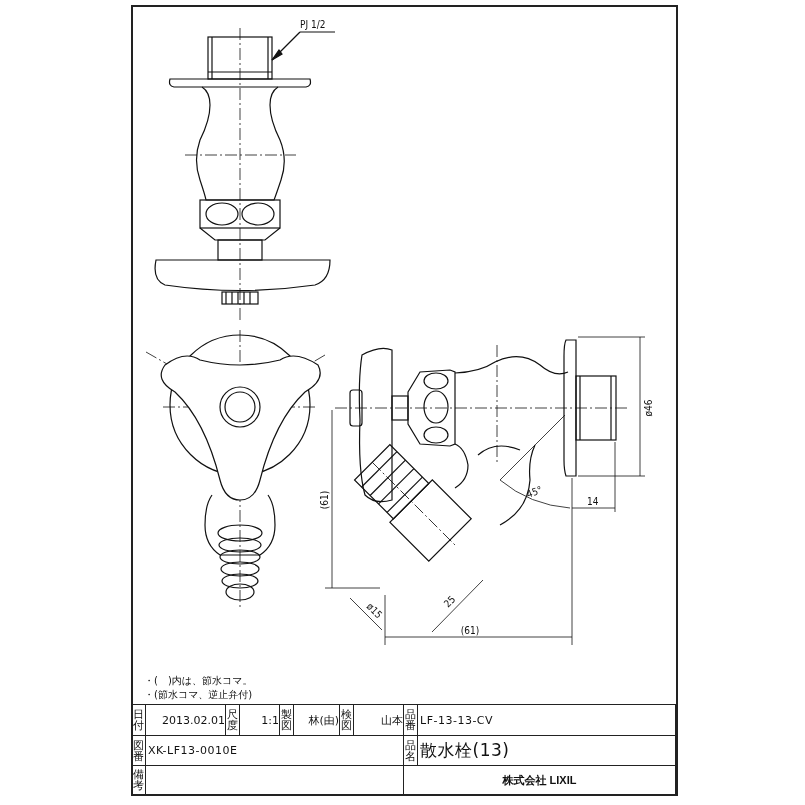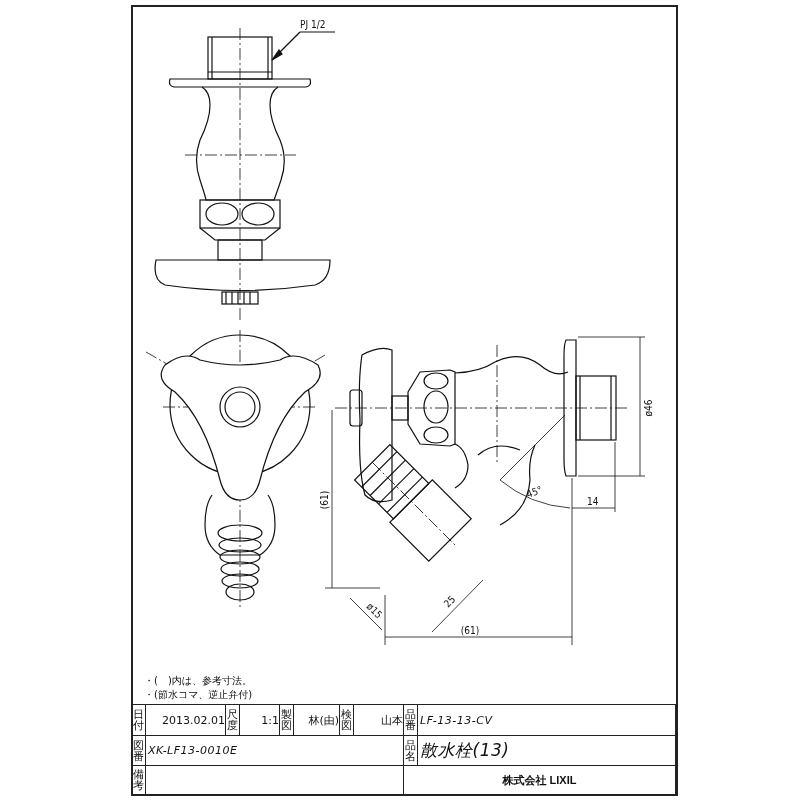--- a/index.html
+++ b/index.html
@@ -6,21 +6,21 @@
   body { width: 805px; height: 805px; position: relative; overflow: hidden; font-family: "DejaVu Sans", sans-serif; color: #111; }
   #frame { position: absolute; left: 131px; top: 5px; width: 543px; height: 787px; border: 2px solid #222; box-sizing: content-box; }
   svg.drawing { position: absolute; left: 0; top: 0; }
   .note { position: absolute; font-size: 10px; left: 144px; line-height: 14px; }
   .tb { position: absolute; left: 131px; top: 704px; width: 545px; height: 90px; }
   .tb table { border-collapse: collapse; width: 100%; height: 100%; table-layout: fixed; }
   .tb td { border: 1.5px solid #222; padding: 0; font-size: 11px; vertical-align: middle; overflow: hidden; white-space: nowrap; }
   .lbl { width: 13px; font-size: 10px; text-align: center; line-height: 11px; }
   .lbl span { display: block; }
   .val { text-align: right; }
-  .left { text-align: left; padding-left: 2px !important; font-size: 13px; letter-spacing: 0.5px; font-style: italic; }
+  .left { text-align: left; padding-left: 2px !important; font-size: 13px; letter-spacing: 0.5px; }
   .company { text-align: center; font-weight: bold; font-size: 17px; font-family: "Liberation Sans", sans-serif; margin-top: 28px; }
   .dim { font-size: 10px; fill: #111; font-family: "DejaVu Sans Condensed", "DejaVu Sans", sans-serif; }
 </style>
 </head>
 <body>
 
 <div id="frame"></div>
 
 <svg class="drawing" width="805" height="805" viewBox="0 0 805 805">
   <g fill="none" stroke="#111" stroke-width="1.2">
@@ -139,21 +139,21 @@
   <text class="dim" x="300" y="28">PJ 1/2</text>
   <text class="dim" x="0" y="0" transform="translate(652 408) rotate(-90)" text-anchor="middle">ø46</text>
   <text class="dim" x="528" y="498" transform="rotate(-20 528 498)">45°</text>
   <text class="dim" x="587" y="505">14</text>
   <text class="dim" x="0" y="0" transform="translate(328 500) rotate(-90)" text-anchor="middle">(61)</text>
   <text class="dim" x="470" y="634" text-anchor="middle">(61)</text>
   <text class="dim" x="0" y="0" transform="translate(372 613) rotate(45)" text-anchor="middle">ø15</text>
   <text class="dim" x="0" y="0" transform="translate(452 604) rotate(-45)" text-anchor="middle">25</text>
 </svg>
 
-<div class="note" style="top:674px;">・(　)内は、参考寸法。</div>
+<div class="note" style="top:674px;">・(　)内は、節水コマ。</div>
 <div class="note" style="top:688px;">・(節水コマ、逆止弁付)</div>
 
 <div class="tb">
   <table>
     <colgroup>
       <col style="width:14px">
         <col style="width:80px">
         <col style="width:14px">
         <col style="width:40px">
         <col style="width:14px">

